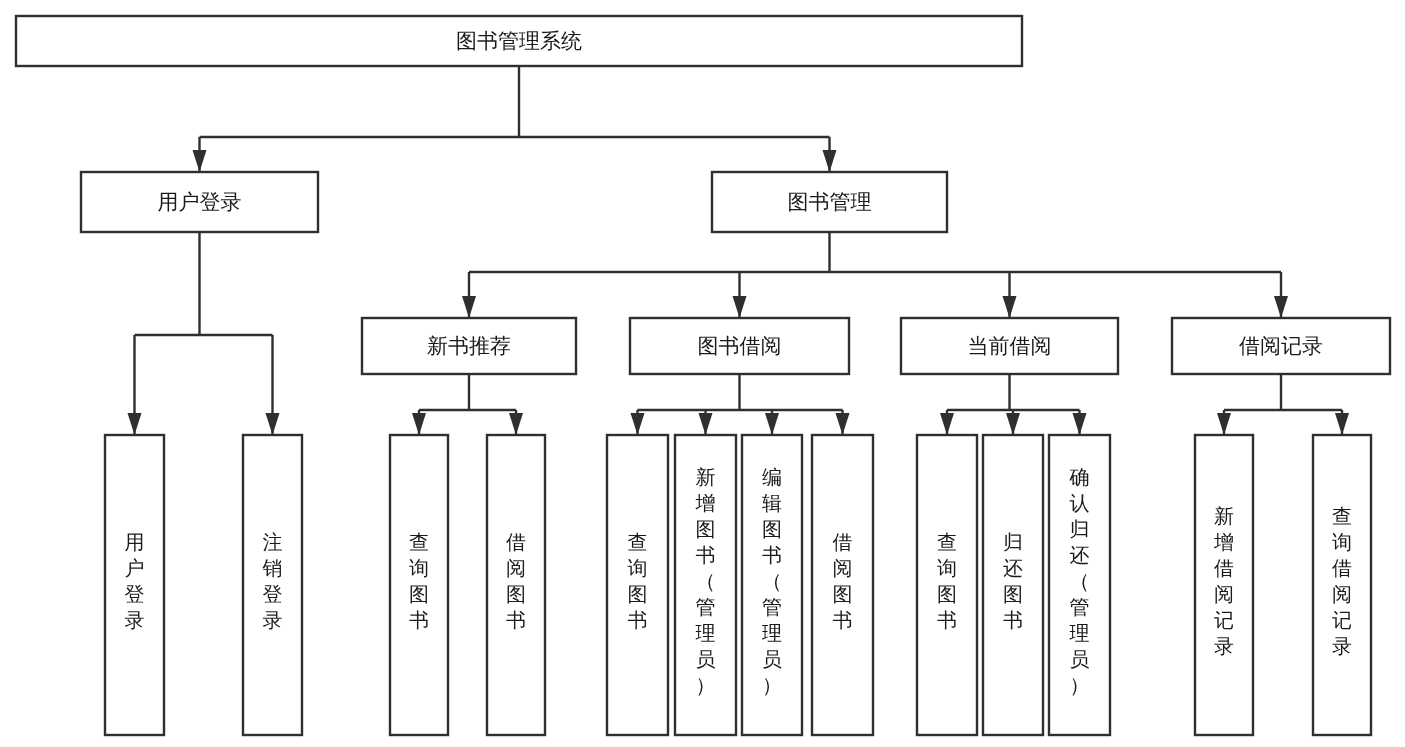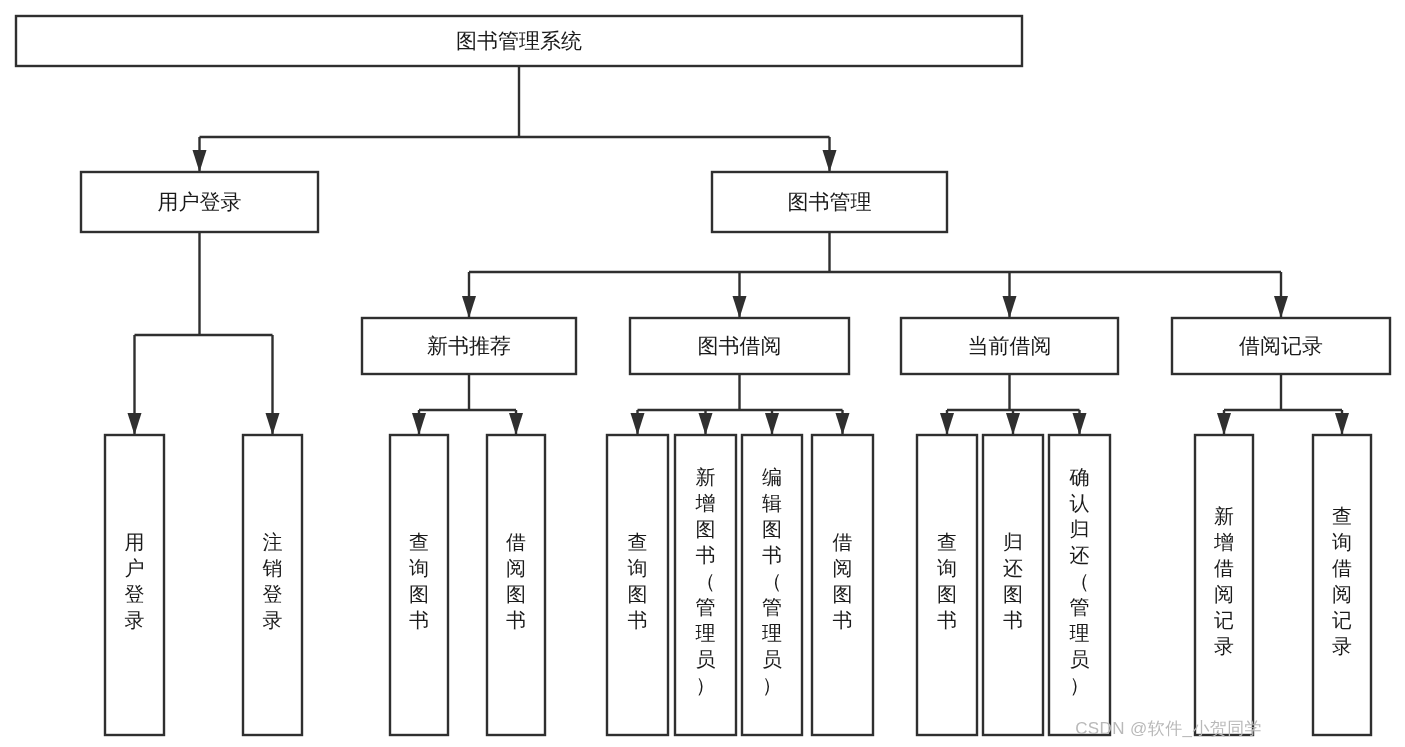--- a/index.html
+++ b/index.html
@@ -165,14 +165,13 @@
         <text x="842.5" class="node-label-v" font-size="20"><tspan x="842.5" y="549.4">借</tspan><tspan x="842.5" y="575.4">阅</tspan><tspan x="842.5" y="601.4">图</tspan><tspan x="842.5" y="627.4">书</tspan></text>
         <text x="1009.5" y="347" class="node-label-h">当前借阅</text>
         <text x="947" class="node-label-v" font-size="20"><tspan x="947" y="549.4">查</tspan><tspan x="947" y="575.4">询</tspan><tspan x="947" y="601.4">图</tspan><tspan x="947" y="627.4">书</tspan></text>
         <text x="1013" class="node-label-v" font-size="20"><tspan x="1013" y="549.4">归</tspan><tspan x="1013" y="575.4">还</tspan><tspan x="1013" y="601.4">图</tspan><tspan x="1013" y="627.4">书</tspan></text>
         <text x="1079.5" class="node-label-v" font-size="20"><tspan x="1079.5" y="484.4">确</tspan><tspan x="1079.5" y="510.4">认</tspan><tspan x="1079.5" y="536.4">归</tspan><tspan x="1079.5" y="562.4">还</tspan><tspan x="1079.5" y="588.4">（</tspan><tspan x="1079.5" y="614.4">管</tspan><tspan x="1079.5" y="640.4">理</tspan><tspan x="1079.5" y="666.4">员</tspan><tspan x="1079.5" y="692.4">）</tspan></text>
         <text x="1281" y="347" class="node-label-h">借阅记录</text>
         <text x="1224" class="node-label-v" font-size="20"><tspan x="1224" y="523.4">新</tspan><tspan x="1224" y="549.4">增</tspan><tspan x="1224" y="575.4">借</tspan><tspan x="1224" y="601.4">阅</tspan><tspan x="1224" y="627.4">记</tspan><tspan x="1224" y="653.4">录</tspan></text>
         <text x="1342" class="node-label-v" font-size="20"><tspan x="1342" y="523.4">查</tspan><tspan x="1342" y="549.4">询</tspan><tspan x="1342" y="575.4">借</tspan><tspan x="1342" y="601.4">阅</tspan><tspan x="1342" y="627.4">记</tspan><tspan x="1342" y="653.4">录</tspan></text>
       </g>
     </svg>
-  <div class="watermark">CSDN @软件_小贺同学</div>
 </div>
 
 </body></html>

